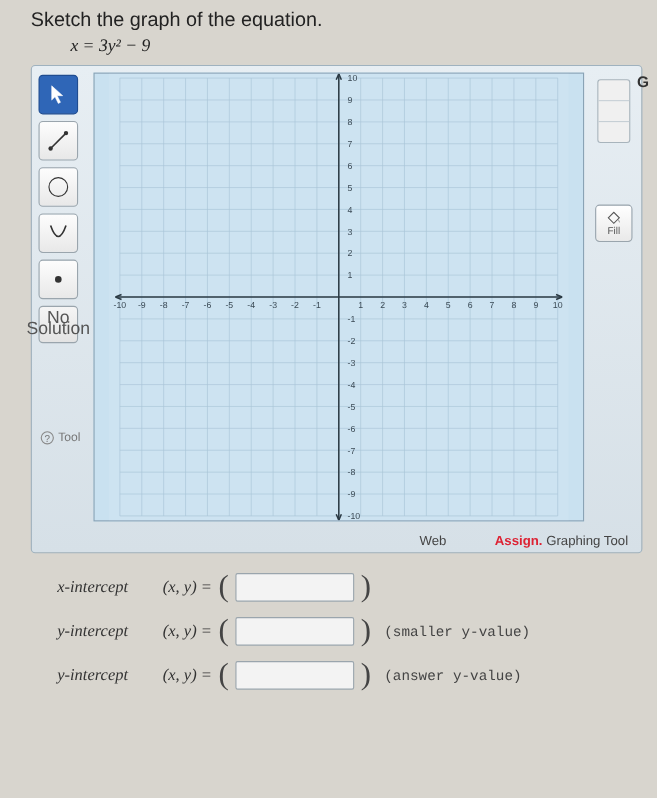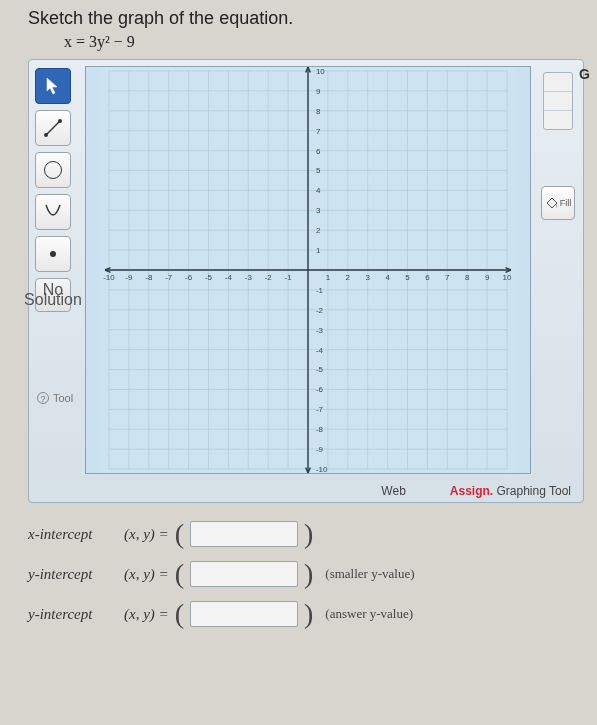--- a/index.html
+++ b/index.html
@@ -17,20 +17,21 @@
   .page {
     padding: 8px 10px 0 28px;
   }
   .prompt {
     font-size: 18px;
     color: #222;
     margin-bottom: 4px;
   }
   .equation {
     font-family: "Times New Roman", serif;
+    font-style: italic;
     font-size: 16px;
     color: #222;
     margin: 2px 0 8px 36px;
   }
   .graph-panel {
     width: 556px;
     background: linear-gradient(#e7eef3,#d6e0e7);
     border: 1px solid #9fb2bf;
     border-radius: 4px;
     padding: 6px 6px 2px 6px;
@@ -96,47 +97,47 @@
     gap:8px;
     padding-top:6px;
   }
   .side-box {
     width:30px;height:58px;background:#f0f0f0;border:1px solid #a8b4bc;border-radius:3px;
     display:flex;flex-direction:column;
   }
   .side-box div{flex:1;border-bottom:1px solid #c6cfd5;}
   .fill-btn{
     width:34px;height:34px;background:linear-gradient(#fff,#e9e9e9);border:1px solid #9aa5ad;border-radius:4px;
-    display:flex;align-items:center;justify-content:center;font-size:9px;color:#555;gap:1px;
+    display:flex;flex-direction:column;align-items:center;justify-content:center;font-size:9px;color:#555;gap:1px;
   }
   .help-row {
     display:flex;align-items:center;gap:4px;
     font-size:11px;color:#777;padding:4px 2px 0 2px;margin-top:auto;
   }
   .branding {
     text-align:right;font-size:12px;color:#444;padding:6px 6px 2px 0;margin-top:4px;
   }
   .branding .wa { font-weight:normal; }
   .branding .wa2 { font-weight:bold; color:#d23;padding-left:44px; }
   .answer-section {
     margin-top:18px;
     font-size:14px;
     color:#333;
     font-family: Verdana, Arial, sans-serif;
   }
   .answer-section .intro { margin-bottom:10px; }
   .row {
     display:flex;align-items:center;gap:6px;margin:8px 0 14px 0;font-style:italic;font-family:"Times New Roman",serif;font-size:15px;
   }
-  .row .label { width:90px; }
+  .row .label { width:90px;margin-left:24px; }
   .paren { font-size:28px; font-style:normal; font-family:"Times New Roman",serif; line-height:20px; color:#444;}
   .ans-box {
     width:108px;height:26px;border:1px solid #9aa5ad;background:#f3f3f3;border-radius:2px;
   }
-  .hint { font-style:normal; font-family:Liberation Serif, serif;font-size:13px;color:#444;margin-left:6px;}
+  .hint { font-style:normal; font-family:Liberation Mono, monospace;font-size:13px;color:#444;margin-left:6px;}
   .g-cut{
     position:absolute;right:-10px;top:6px;width:14px;height:18px;
     font-weight:bold;color:#333;font-size:14px;
   }
 </style>
 </head>
 <body>
 
 <div class="page">
   <div class="prompt">Sketch the graph of the equation.</div>

